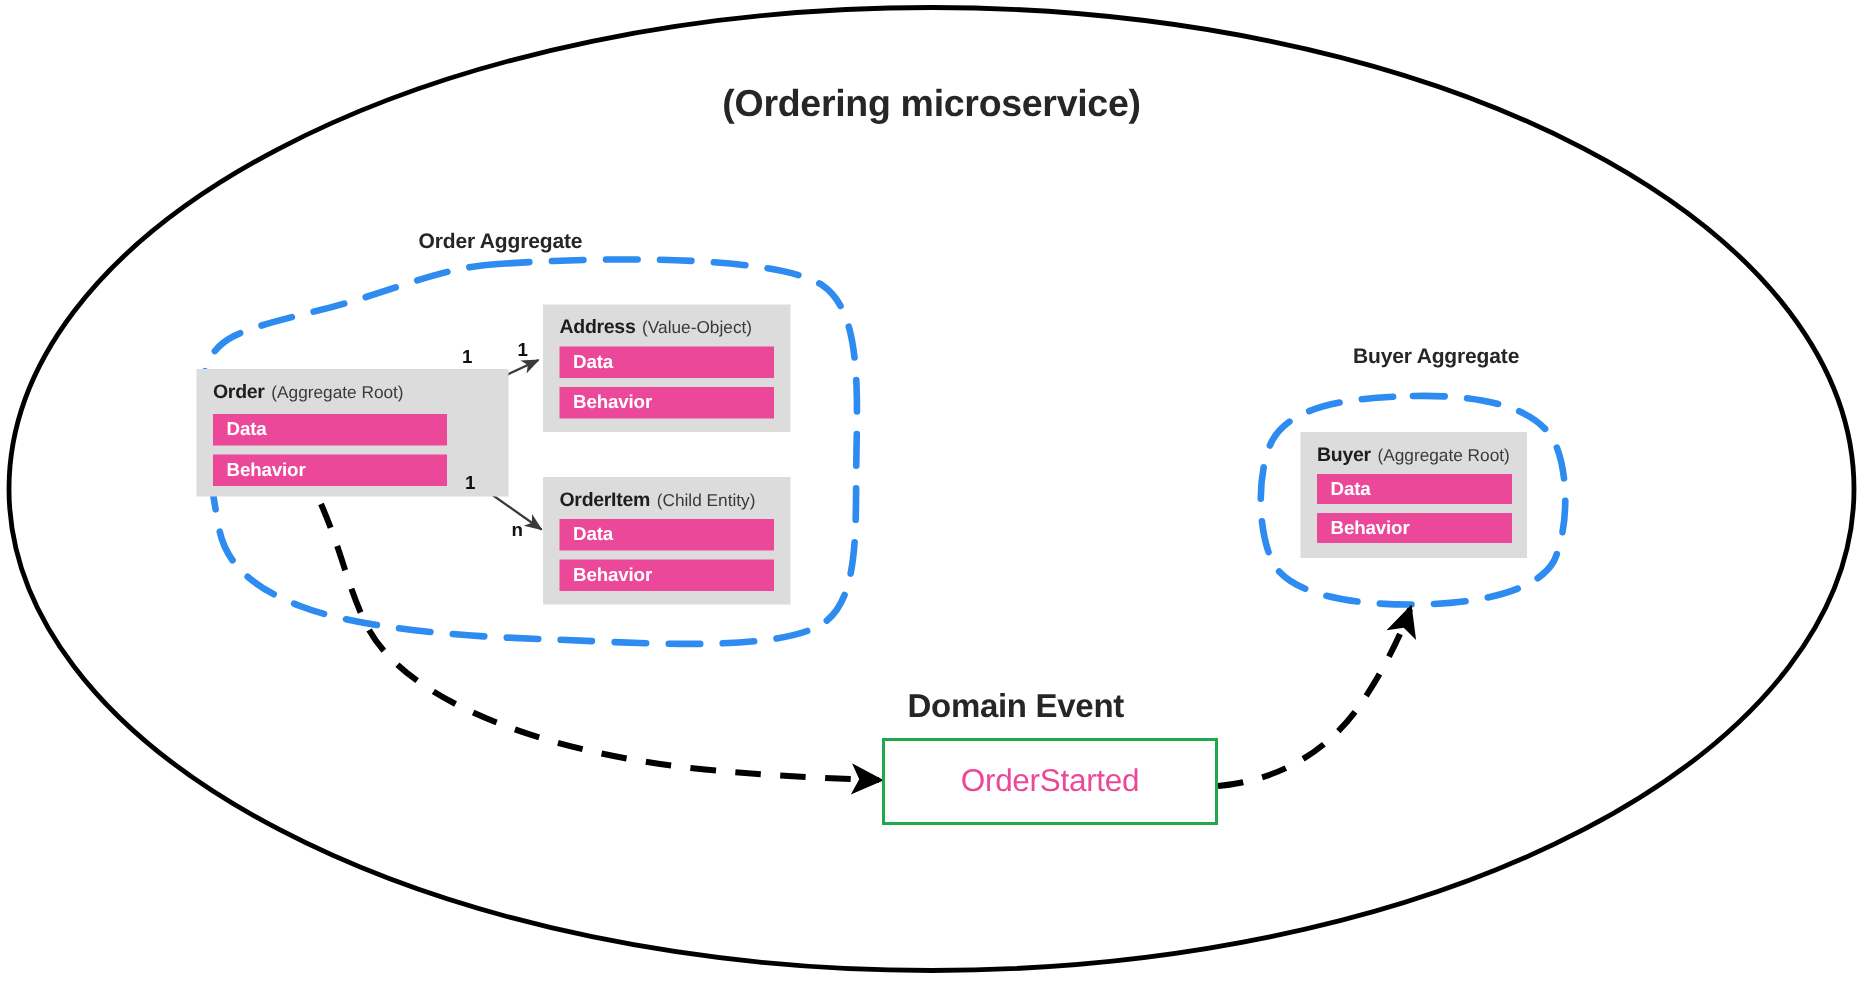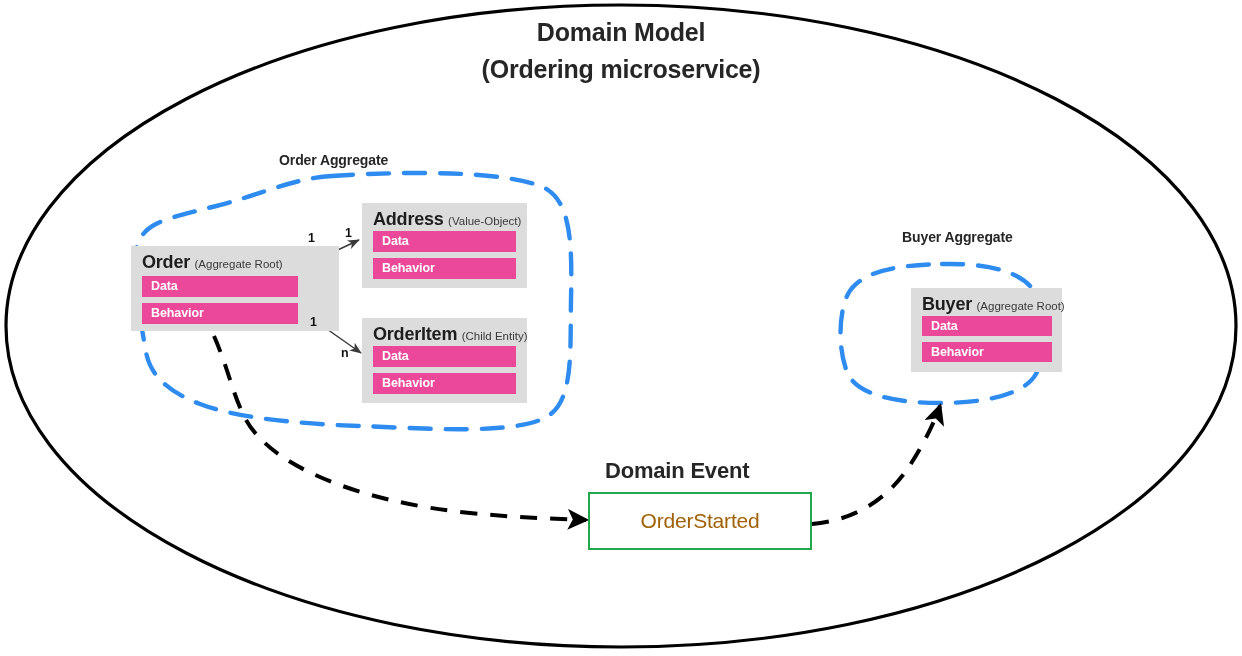--- a/index.html
+++ b/index.html
@@ -59,21 +59,21 @@
     box-sizing: border-box;
   }
   .card-title {
     position: absolute;
     left: 11px;
     top: 6px;
     white-space: nowrap;
     color: #1d1d1d;
   }
   .card-title .nm {
-    font-size: 18px;
+    font-size: 13px;
     font-weight: bold;
     letter-spacing: -0.2px;
     text-align: center;
   }
   .card-title .sub {
     font-size: 11.5px;
     font-weight: normal;
     color: #3a3a3a;
   }
   .bar {
@@ -93,21 +93,21 @@
   
   .event-box {
     position: absolute;
     border: 2px solid #21a84a;
     background: #ffffff;
     box-sizing: border-box;
     display: flex;
     align-items: center;
     justify-content: center;
     font-size: 21px;
-    color: #a16207;
+    color: #ec4899;
     letter-spacing: -0.2px;
   }
 </style>
 </head>
 <body>
 
 <div id="canvas">
 
   <svg id="vector-layer" viewBox="0 0 1242 656">
     <defs>
@@ -150,21 +150,20 @@
     <path d="M 214,336
              C 228,368 232,392 244,416
              C 268,466 360,502 470,513
              C 520,518 560,519 586,520" fill="none" stroke="#000000" stroke-width="4" stroke-dasharray="17 13" stroke-linecap="butt" marker-end="url(#arrow-bold)"></path>
 
     <path d="M 812,524
              C 856,520 890,498 912,462
              C 926,440 936,418 940,406" fill="none" stroke="#000000" stroke-width="4" stroke-dasharray="17 13" stroke-linecap="butt" marker-end="url(#arrow-bold)"></path>
   </svg>
 
-  <div class="lbl title-line" style="top:18px;">Domain Model</div>
   <div class="lbl title-line" style="top:55px;">(Ordering microservice)</div>
 
   <div class="lbl group-label" style="left:279px; top:152px;">Order Aggregate</div>
 
   <div class="lbl group-label" style="left:874px; top:229px;margin-left:28px;">Buyer Aggregate</div>
 
   <div class="lbl" style="left:605px; top:458px; font-size:22px; font-weight:bold; letter-spacing:-0.2px;">Domain Event</div>
 
   <div class="card" style="left:131px; top:246px; width:208px; height:85px;">
     <div class="card-title">
@@ -186,21 +185,21 @@
 
   <div class="card" style="left:362px; top:318px; width:165px; height:85px;padding-left:40px;">
     <div class="card-title">
       <span class="nm">OrderItem</span>
       <span class="sub">(Child Entity)</span>
     </div>
     <div class="bar" style="left:11px; top:28px; width:143px; height:21px;">Data</div>
     <div class="bar" style="left:11px; top:55px; width:143px; height:21px;">Behavior</div>
   </div>
 
-  <div class="card" style="left:867px; top:288px; width:151px; height:84px;margin-left:44px;">
+  <div class="card" style="left:867px; top:288px; width:151px; height:84px;">
     <div class="card-title">
       <span class="nm">Buyer</span>
       <span class="sub">(Aggregate Root)</span>
     </div>
     <div class="bar" style="left:11px; top:28px; width:130px; height:20px;">Data</div>
     <div class="bar" style="left:11px; top:54px; width:130px; height:20px;">Behavior</div>
   </div>
 
   <div class="event-box" style="left:588px; top:492px; width:224px; height:58px;">
     <span>OrderStarted</span>

